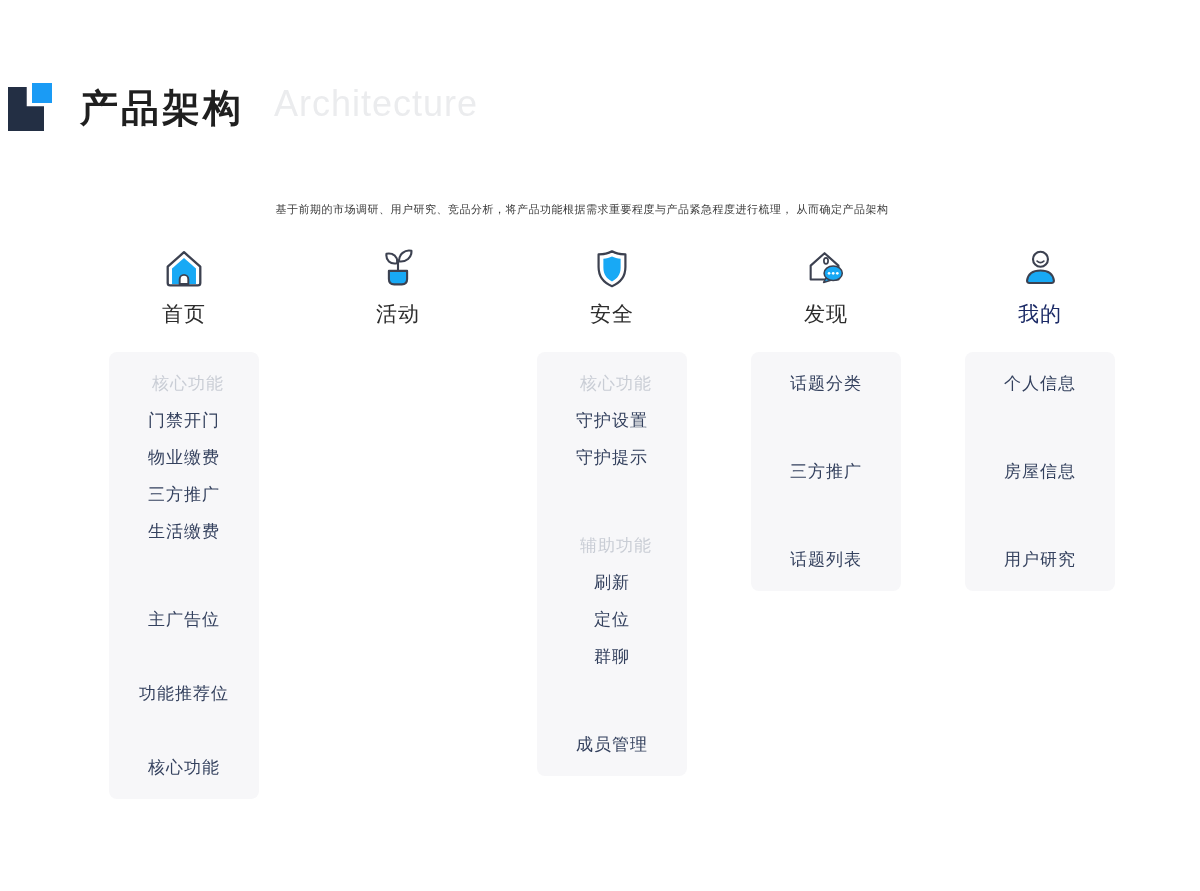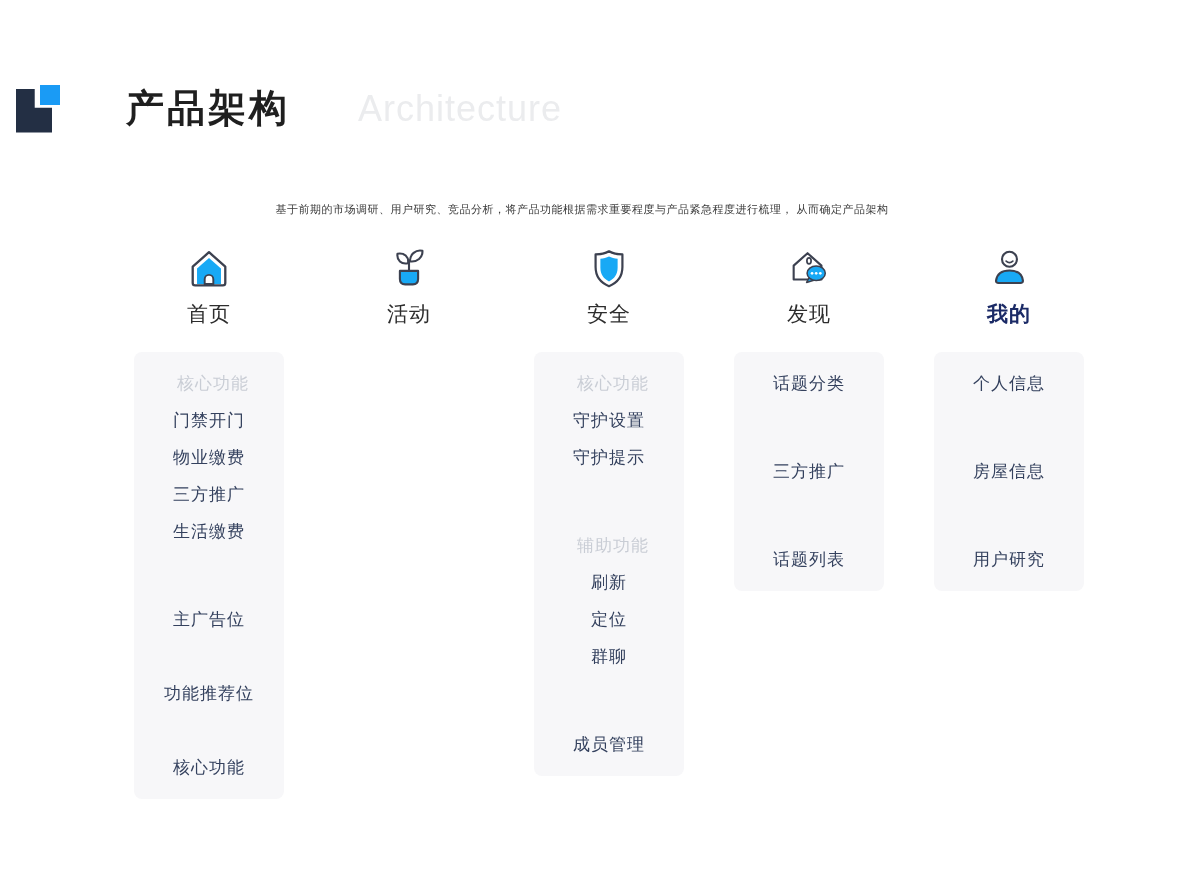--- a/index.html
+++ b/index.html
@@ -1,39 +1,39 @@
 <!DOCTYPE html>
 <html><head>
 <meta charset="utf-8">
 <style>
   html,body{margin:0;padding:0;}
   body{
     width:1200px;height:891px;position:relative;background:#ffffff;overflow:hidden;
     font-family:"Liberation Sans","DejaVu Sans",sans-serif;
   }
   
-  .header{position:absolute;left:16px;top:83px;display:flex;align-items:center;gap:38px;}
+  .header{position:absolute;left:8px;top:83px;display:flex;}
   .logo{position:relative;width:46px;height:48px;flex:0 0 auto;}
   .logo-dark{
     position:absolute;left:0;top:4px;width:36px;height:44px;background:#232f44;
     clip-path:polygon(0 0,52% 0,52% 44%,100% 44%,100% 100%,0 100%);
   }
   .logo-blue{position:absolute;left:24px;top:0;width:20px;height:20px;background:#1a9bf5;}
   .title{margin:0 0 0 26px;font-size:38px;font-weight:700;color:#1f1f1f;letter-spacing:3px;}
   .subtitle{margin-left:30px;font-size:36px;font-weight:400;color:#ebecee;letter-spacing:1px;}
   
   .desc{position:absolute;top:191px;left:0;width:1164px;text-align:center;
         font-size:11px;color:#3a3a3a;letter-spacing:.5px;}
   
-  .columns{position:absolute;left:134px;top:246px;display:flex;gap:50px;}
+  .columns{position:absolute;left:109px;top:246px;display:flex;gap:64px;}
   .col{width:150px;display:flex;flex-direction:column;align-items:center;}
   .col-icon{width:46px;height:46px;}
   .col-icon svg{width:46px;height:46px;display:block;}
   .col-label{margin-top:8px;font-size:21px;font-weight:500;color:#2d2d2d;letter-spacing:1px;}
-  .col.highlight .col-label{color:#1b2a66;font-weight:700;}
+  .col.highlight .col-label{color:#1b2a66;font-weight:400;}
   .card{
     margin-top:24px;width:150px;box-sizing:border-box;background:#f7f7f9;border-radius:8px;
     padding:13px 0;display:flex;flex-direction:column;align-items:center;
   }
   .item{font-size:17px;line-height:37px;height:37px;color:#34415e;letter-spacing:1px;white-space:nowrap;}
   .item.muted{color:#c9cdd5;margin-left:8px;}
   .item.gap-md{margin-top:37px;}
   .item.gap-lg{margin-top:51px;}
 </style>
 </head>

